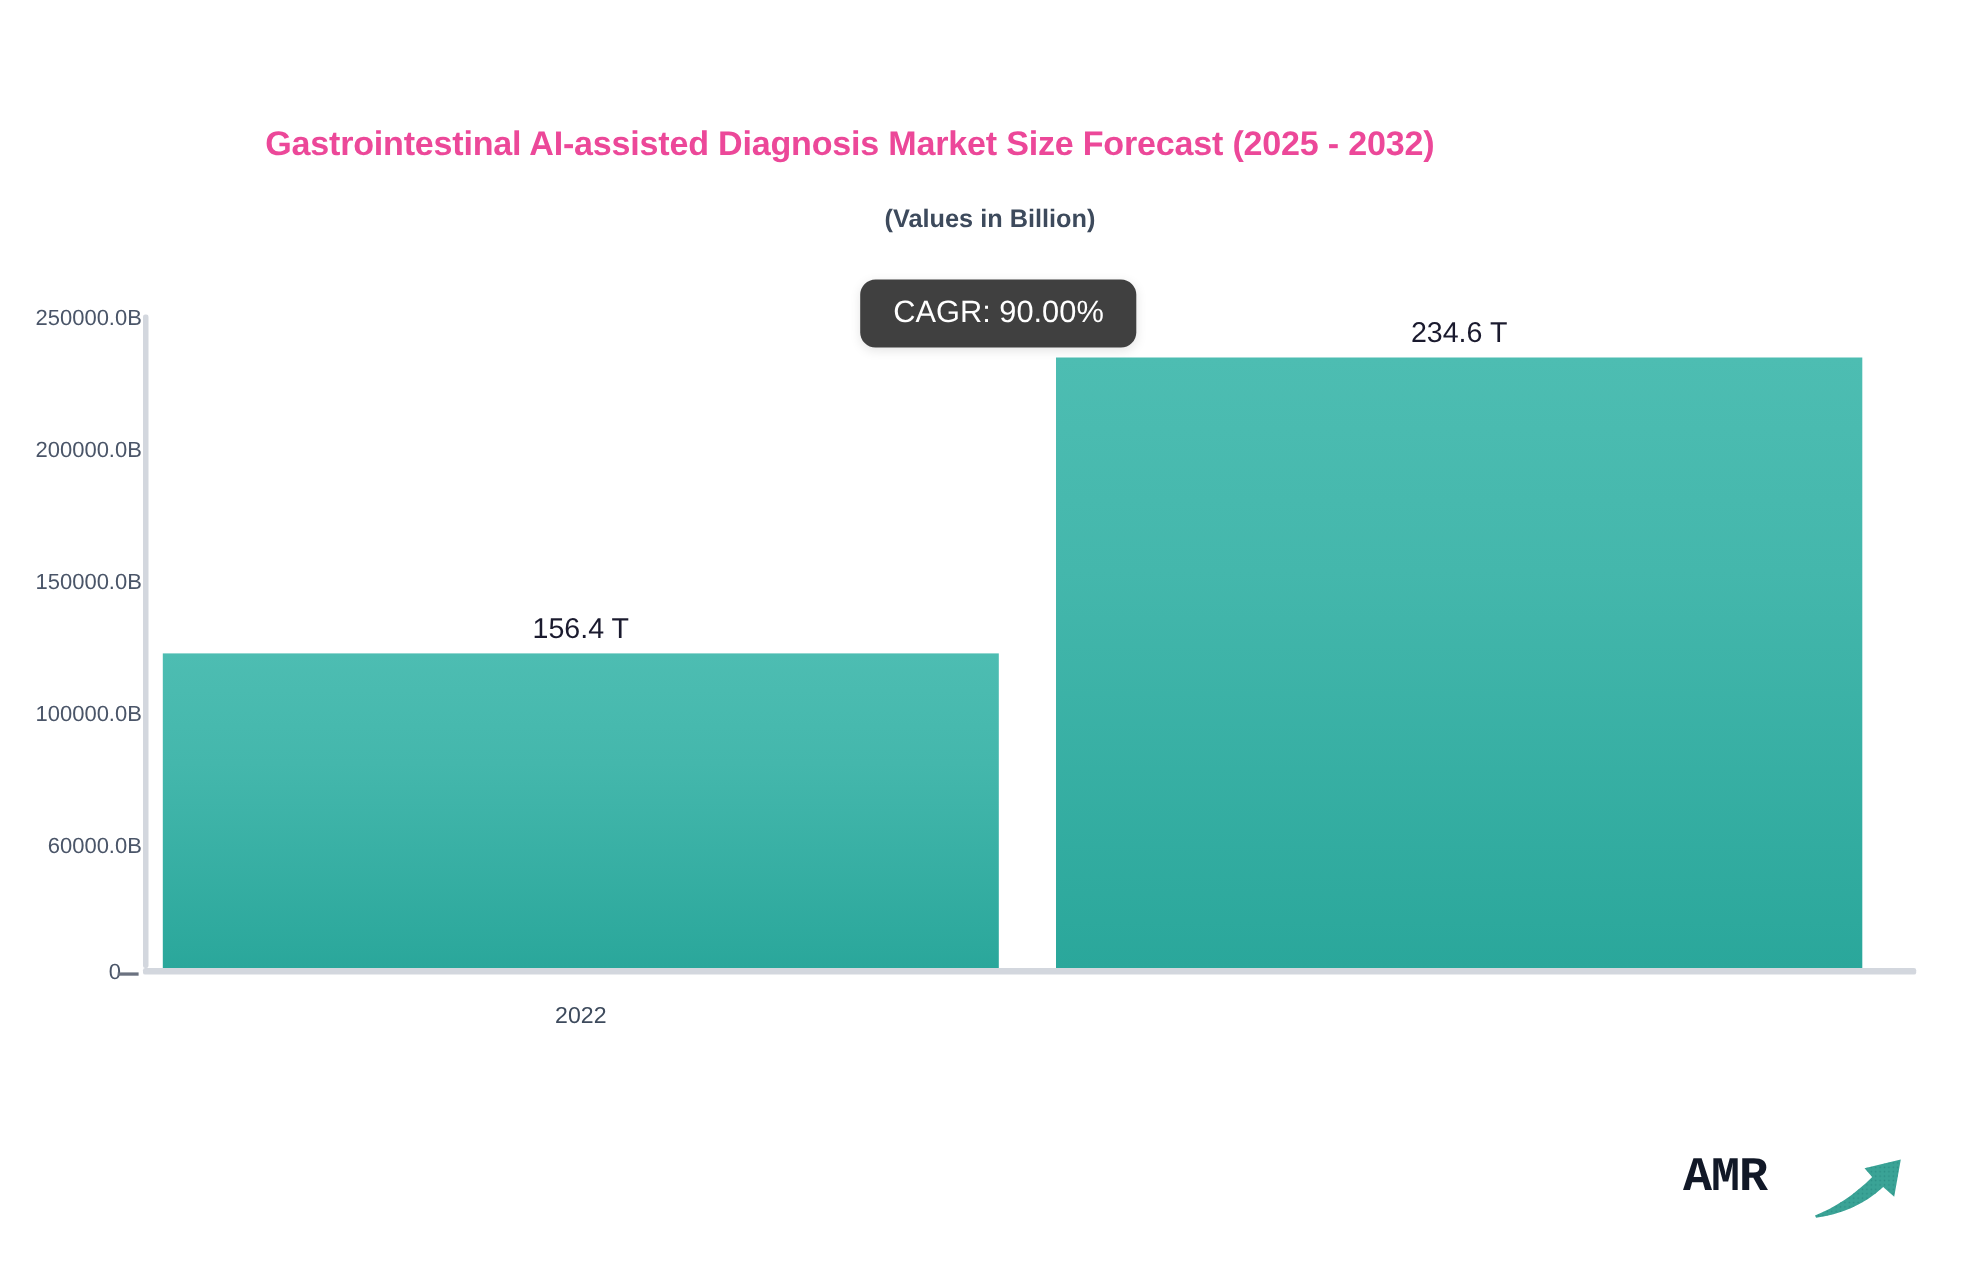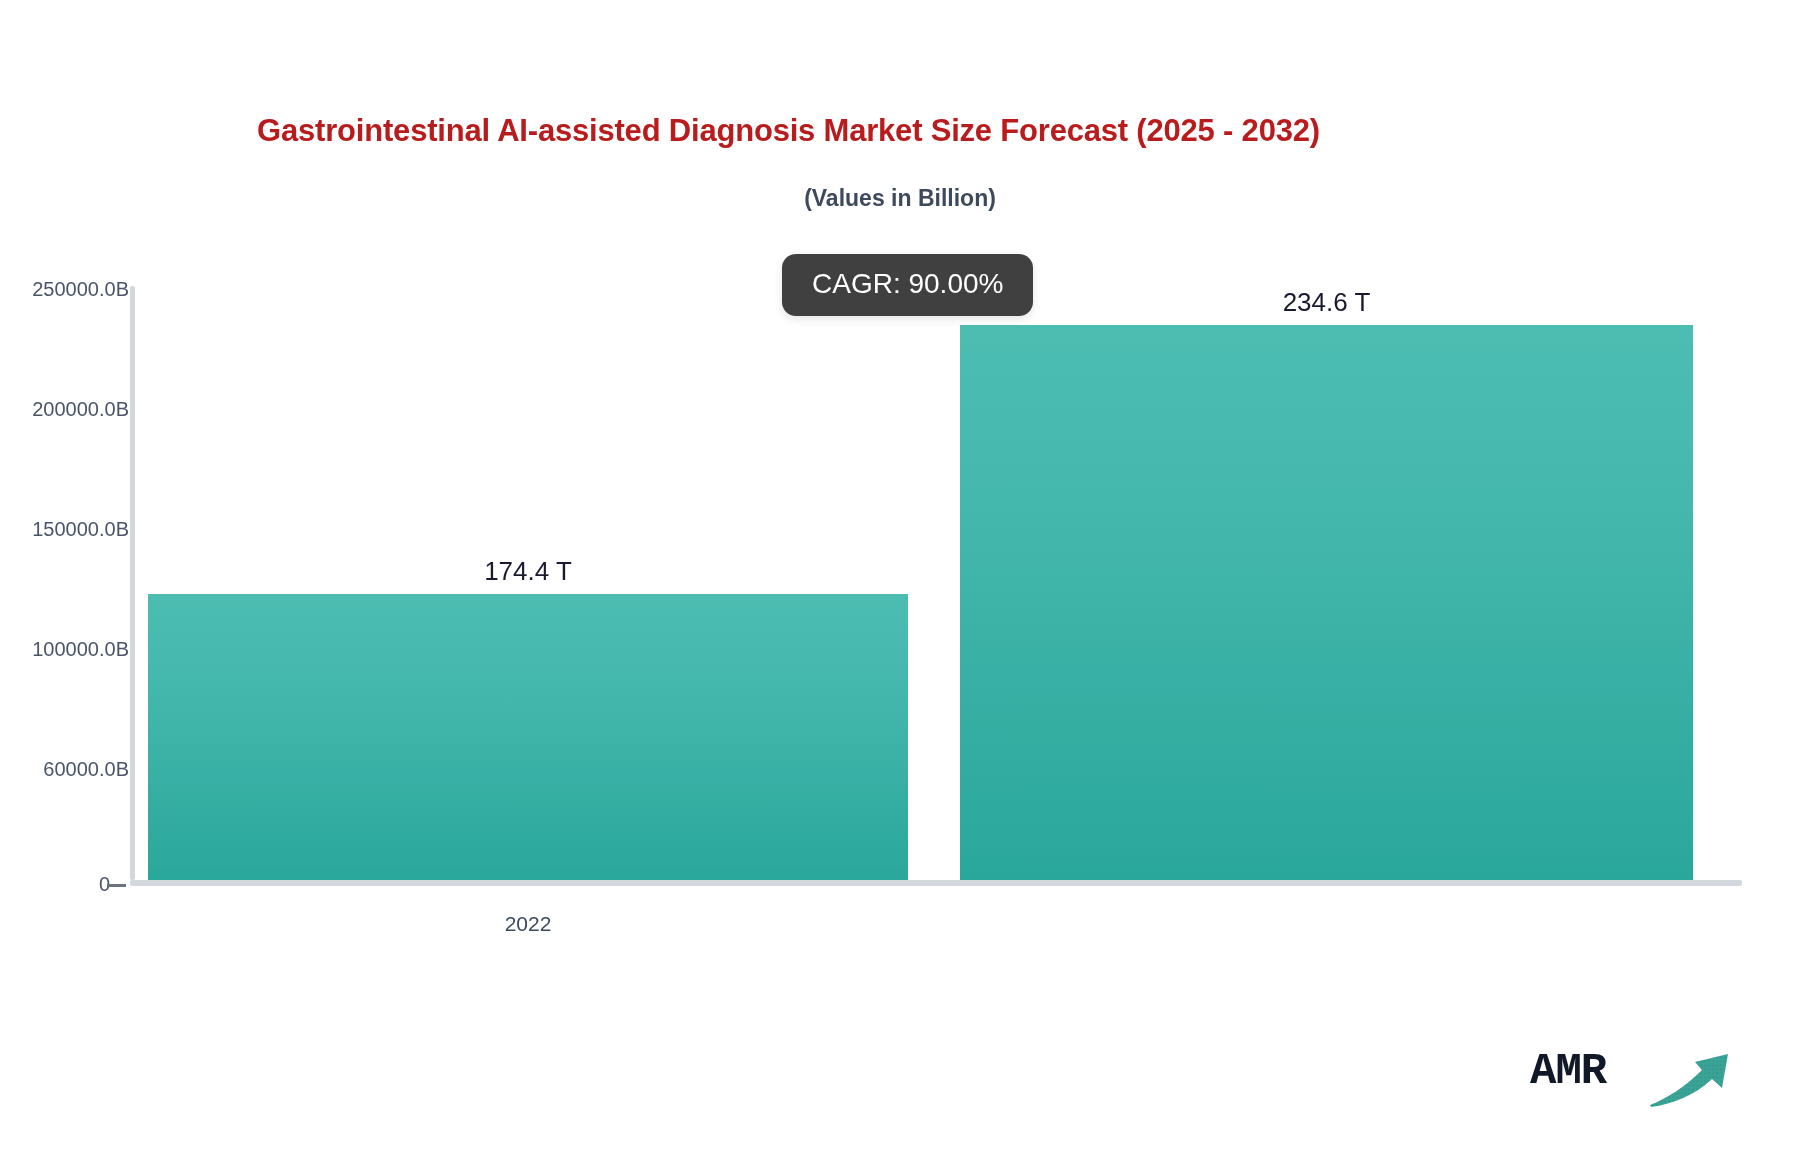--- a/index.html
+++ b/index.html
@@ -12,27 +12,27 @@
     height: 1156px;
     position: relative;
     overflow: hidden;
     font-family: "Liberation Sans", sans-serif;
     -webkit-font-smoothing: antialiased;
   }
 
   
   .chart-title {
     position: absolute;
-    left: 16px;
+    left: 0;
     top: 113px;
     width: 1545px;
     text-align: center;
     font-size: 31px;
     font-weight: bold;
-    color: #b91c1c;
+    color: #ec4899;
     letter-spacing: -0.2px;
     white-space: nowrap;
   }
   .chart-subtitle {
     position: absolute;
     left: 0;
     top: 173px;
     width: 1800px;
     text-align: center;
     font-size: 23px;
@@ -169,21 +169,21 @@
   <div class="y-tick" style="top:518px;">150000.0B</div>
 
   <div class="y-tick" style="top:638px;">100000.0B</div>
 
   <div class="y-tick" style="top:758px;">60000.0B</div>
 
   <div class="y-tick" style="top:873px; right:1726px;">0</div>
   <div class="y-tick-mark" style="top:884px;"></div>
 
   <div class="bar" style="left:148px; top:594px; width:760px; height:286px;"></div>
-  <div class="bar-value" style="left:148px; top:556px; width:760px;">174.4 T</div>
+  <div class="bar-value" style="left:148px; top:556px; width:760px;">156.4 T</div>
   <div class="x-tick-label" style="left:148px; width:760px;">2022</div>
 
   <div class="bar" style="left:960px; top:325px; width:733px; height:555px;"></div>
   <div class="bar-value" style="left:960px; top:287px; width:733px;">234.6 T</div>
 
   <div class="cagr-badge">CAGR: 90.00%</div>
 </div>
 
 <div class="logo">
   <div class="logo-text">AMR</div>

